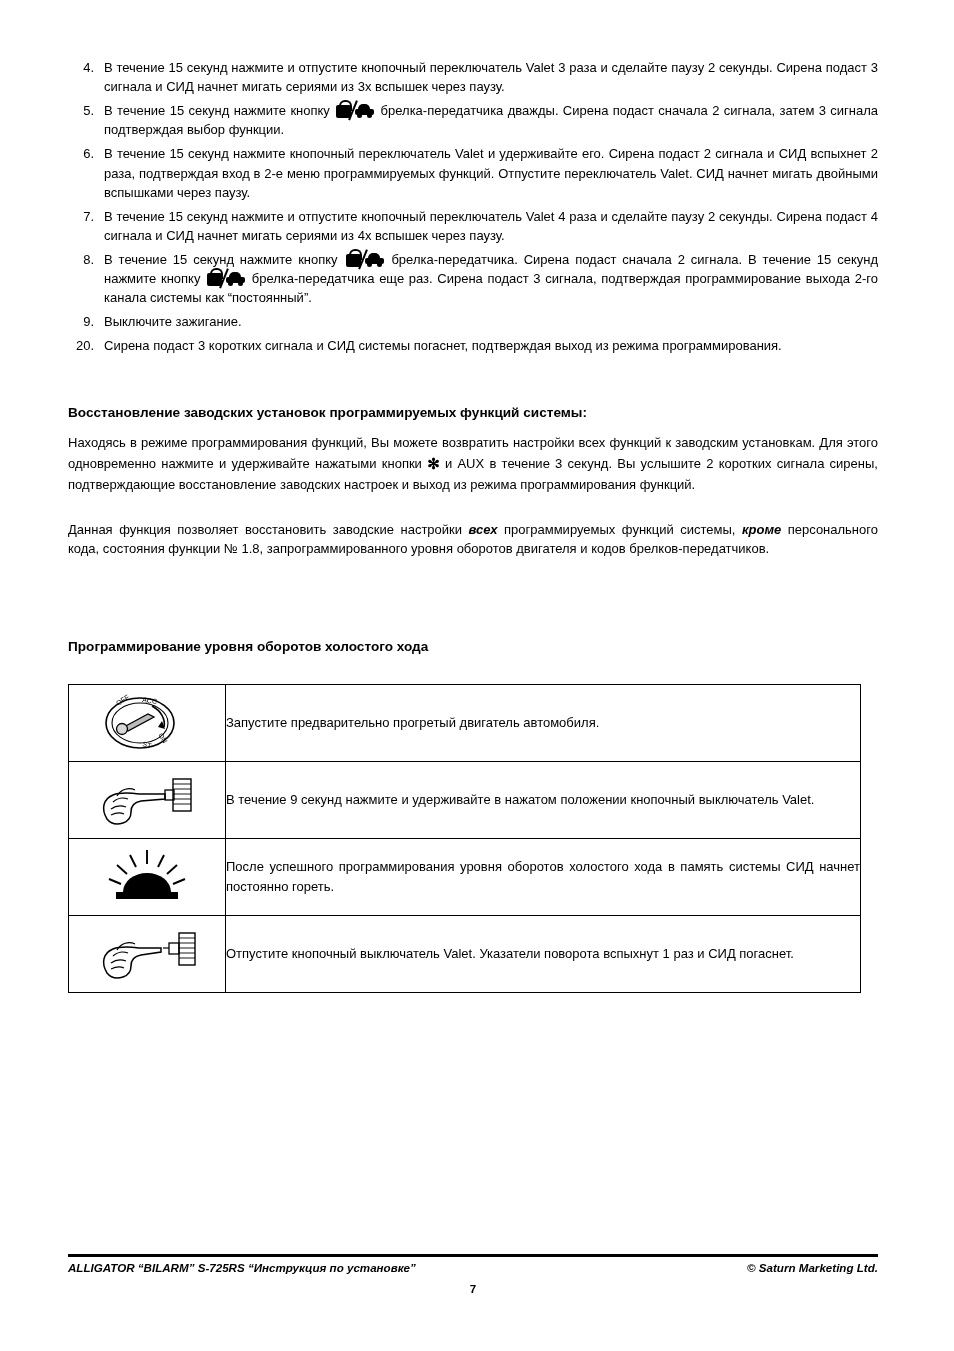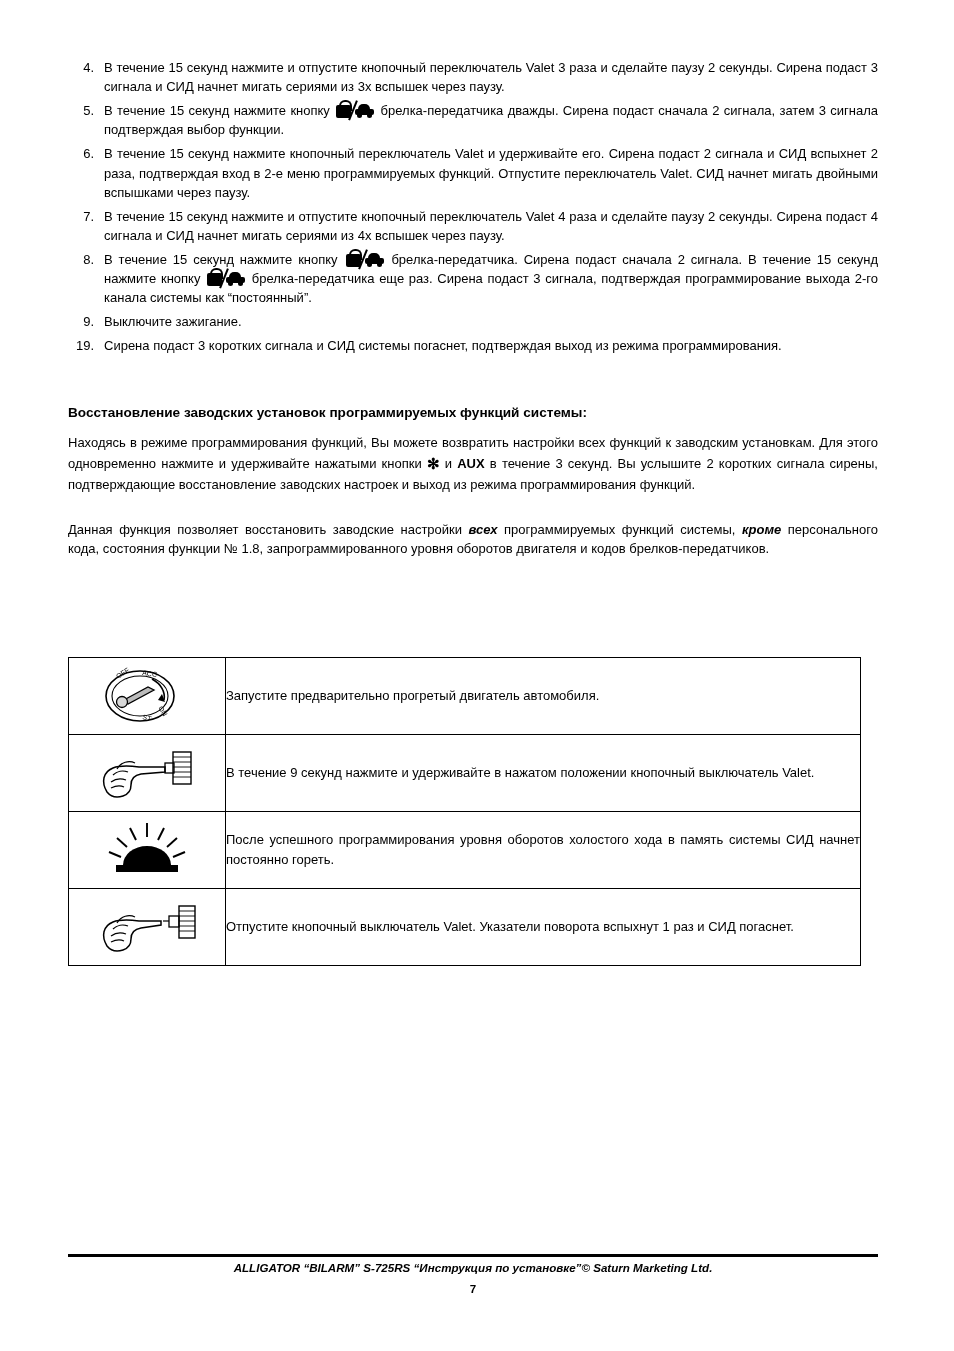--- a/index.html
+++ b/index.html
@@ -139,21 +139,21 @@
   p.para {
     font-size: 13.0px;
     line-height: 1.47;
     margin: 0 0 11px 0;
     text-align: justify;
     text-justify: inter-word;
   }
   p.para.tall { line-height: 1.62; }
 
   b.bi { font-weight: bold; font-style: italic; margin-top: 28px; }
-  b.b  { font-weight: bold; }
+  b.b  { font-weight: normal; }
 
   
   table.proc {
     border-collapse: collapse;
     width: 793px;
     margin-top: 4px;
     table-layout: fixed;
   }
   table.proc td {
     border: 1.3px solid #000;
@@ -191,21 +191,21 @@
   }
   .footer {
     position: absolute;
     left: 68px;
     top: 1261px;
     width: 810px;
     font-size: 11.6px;
     font-weight: bold;
     font-style: italic;
     display: flex;
-    justify-content: center;
+    justify-content: space-between;
   }
   .pageno {
     position: absolute;
     left: 68px;
     top: 1282px;
     width: 810px;
     text-align: center;
     font-size: 11.6px;
     font-weight: bold;
   }
@@ -257,39 +257,40 @@
                 <span class="w2"></span>
               </span></span><span> брелка-передатчика еще раз. Сирена подаст 3 сигнала, подтверждая программирование выхода 2-го канала системы как “постоянный”.</span></span>
       </li>
 
       <li>
         <span class="num">9.</span>
         <span class="step-body">Выключите зажигание.</span>
       </li>
 
       <li>
-        <span class="num">19.</span>
+        <span class="num">20.</span>
         <span class="step-body">Сирена подаст 3 коротких сигнала и СИД системы погаснет, подтверждая выход из режима программирования.</span>
       </li>
 
     </ol>
 
     <div class="spacer-lg"></div>
 
     <h2 class="section">Восстановление заводских установок программируемых функций системы:</h2>
 
     <p class="para tall"><span>Находясь  в  режиме  программирования  функций,  Вы  можете  возвратить  настройки  всех  функций  к  заводским установкам. Для этого одновременно нажмите и удерживайте нажатыми кнопки </span><span class="star-glyph">✻</span><span> и </span><b class="b">AUX</b><span> в течение 3 секунд. Вы услышите 2 коротких сигнала сирены, подтверждающие восстановление заводских настроек и выход из режима программирования функций.</span></p>
 
     <div class="spacer-sm"></div>
 
     <p class="para"><span>Данная функция позволяет восстановить заводские настройки </span><b class="bi">всех</b><span> программируемых функций системы, </span><b class="bi">кроме</b><span> персонального кода, состояния функции № 1.8, запрограммированного уровня оборотов двигателя и кодов брелков-передатчиков.</span></p>
 
     <div class="spacer-lg"></div>
     <div class="spacer-md"></div>
 
+    <h2 class="section">Программирование уровня оборотов холостого хода</h2>
 
 
     <div class="spacer-sm"></div>
 
     <table class="proc">
       <tbody>
           <tr>
         <td class="pic">
           <div class="pic-wrap">
             <svg width="110" height="66" viewBox="0 0 110 66">

